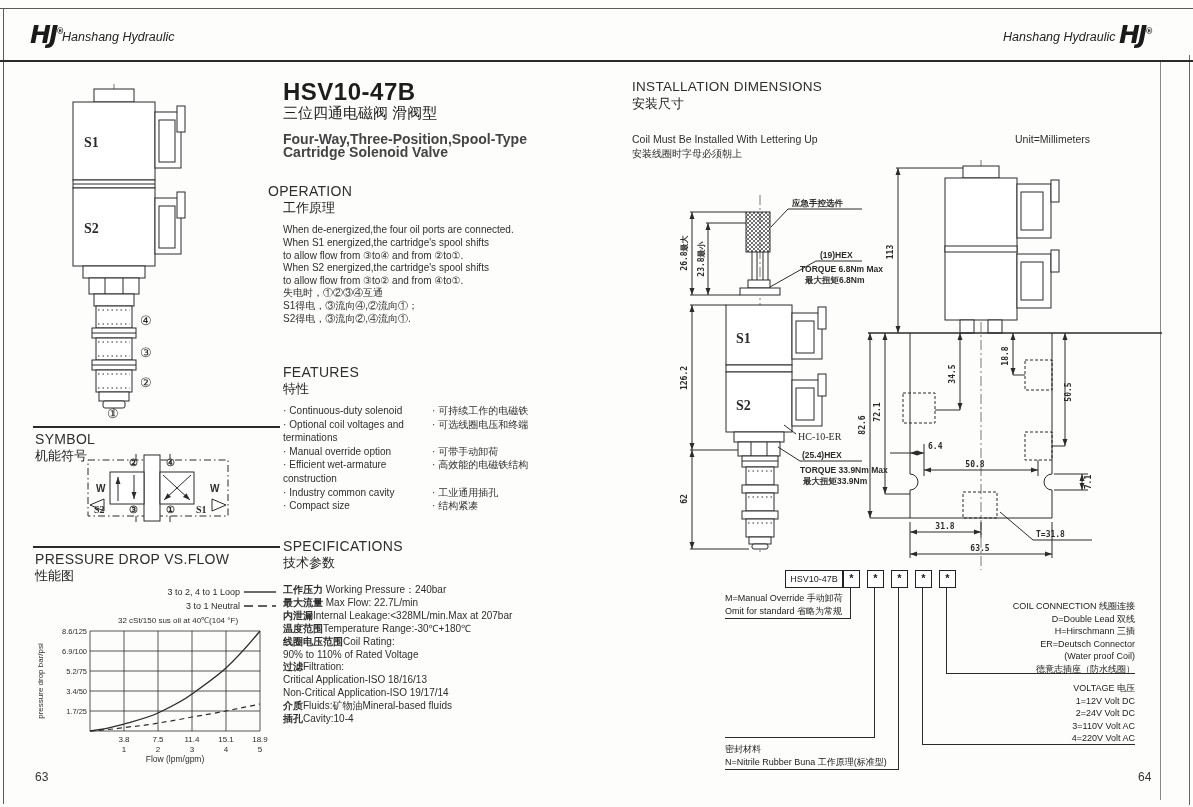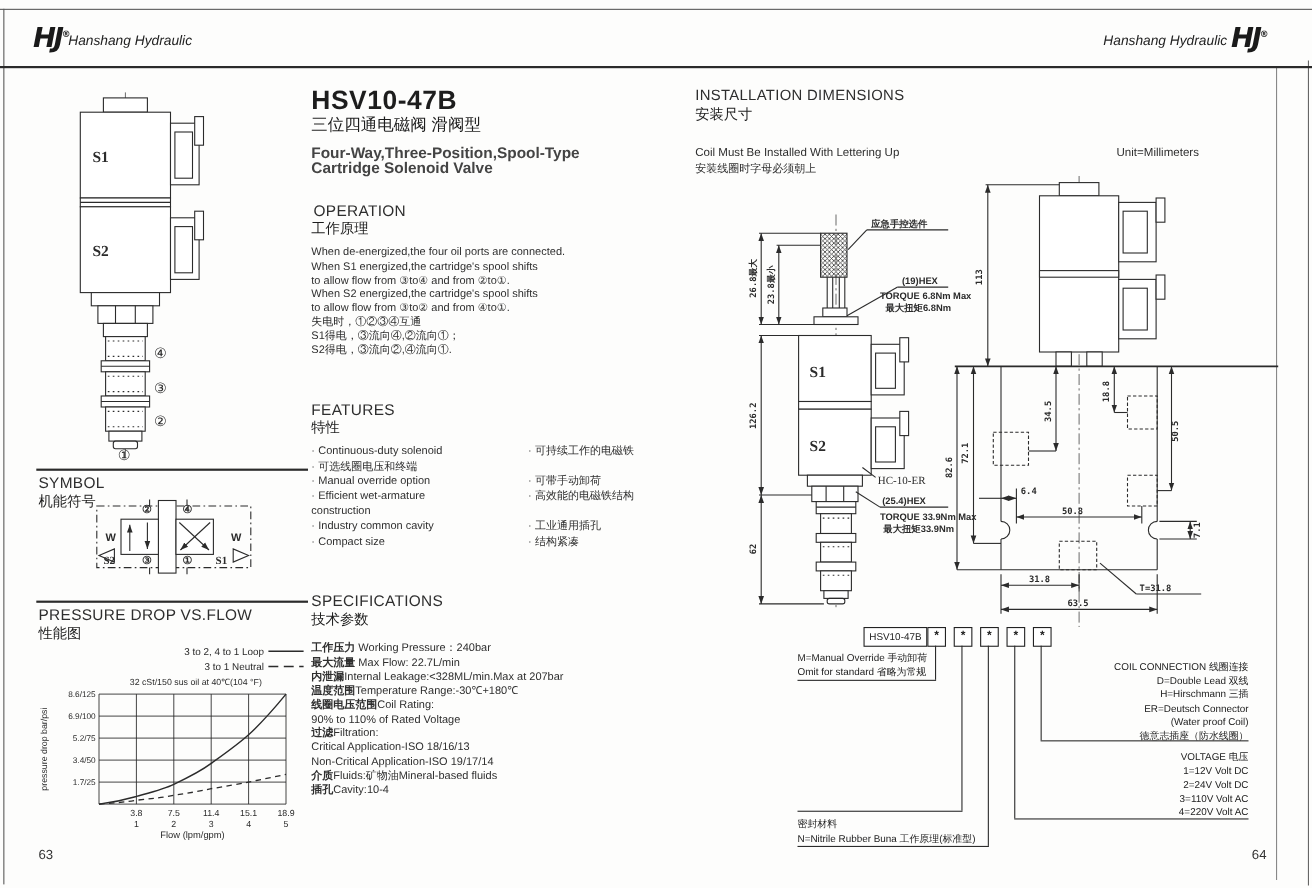--- a/index.html
+++ b/index.html
@@ -12,21 +12,21 @@
   .logo{font-weight:700;font-style:italic;font-size:25px;letter-spacing:-2px;
         font-family:"DejaVu Sans",sans-serif;color:#1a1a1a;line-height:1;}
   .reg{font-size:8px;vertical-align:super;}
   .title-model{font-size:24px;font-weight:bold;color:#1d1d1d;letter-spacing:.5px;}
   .title-cn{font-size:15px;color:#1d1d1d;}
   .subtle{font-size:14px;font-weight:bold;color:#444;line-height:13px;}
   .sec-en{font-size:14px;color:#2e2e2e;letter-spacing:.3px;}
   .sec-cn{font-size:13px;color:#1d1d1d;}
   .body-txt{font-size:10px;line-height:12.8px;color:#2e2e2e;}
   .cn-lines{font-size:10px;line-height:13px;color:#2e2e2e;}
-  .feat-row{display:flex;font-size:10px;line-height:13.6px;color:#2e2e2e;gap:48px;}
+  .feat-row{display:flex;font-size:10px;line-height:13.6px;color:#2e2e2e;}
   .feat-en{width:149px;}
   .feat-en::before,.feat-cn::before{content:"·";margin-right:3px;}
   .spec-row{font-size:10px;line-height:12.9px;color:#2e2e2e;}
   .spec-cn{font-weight:bold;}
   .pagenum{font-size:12px;color:#333;}
   .unit{font-size:10.5px;color:#2e2e2e;}
   svg{position:absolute;overflow:visible;}
   svg text{fill:#2b2b2b;}
   .dimtxt{font-family:"DejaVu Sans Mono",monospace;font-weight:bold;font-size:8px;}
   .lbltxt{font-weight:bold;font-size:8.5px;}
@@ -183,21 +183,21 @@
   <text x="194" y="167" font-size="8" text-anchor="middle">4</text>
   <text x="228" y="167" font-size="8" text-anchor="middle">5</text>
   <text x="143" y="177" font-size="8.5" text-anchor="middle">Flow (lpm/gpm)</text>
 </svg>
 
 <div class="abs title-model" style="left:283px;top:78px">HSV10-47B</div>
 <div class="abs title-cn" style="left:283px;top:104px">三位四通电磁阀 滑阀型</div>
 <div class="abs subtle" style="left:283px;top:133px">Four-Way,Three-Position,Spool-Type</div>
 <div class="abs subtle" style="left:283px;top:146px">Cartridge Solenoid Valve</div>
 
-<div class="abs sec-en" style="left:285px;top:183px">OPERATION</div>
+<div class="abs sec-en" style="left:268px;top:183px">OPERATION</div>
 <div class="abs sec-cn" style="left:283px;top:199px">工作原理</div>
 <div class="abs body-txt" style="left:283px;top:224px">
   <div>When de-energized,the four oil ports are connected.</div>
   <div>When S1 energized,the cartridge's spool shifts</div>
   <div>to allow flow from ③to④ and from ②to①.</div>
   <div>When S2 energized,the cartridge's spool shifts</div>
   <div>to allow flow from ③to② and from ④to①.</div>
 </div>
 <div class="abs cn-lines" style="left:283px;top:286px">
   <div>失电时，①②③④互通</div>
@@ -206,20 +206,21 @@
 </div>
 
 <div class="abs sec-en" style="left:283px;top:364px">FEATURES</div>
 <div class="abs sec-cn" style="left:283px;top:380px">特性</div>
 <div class="abs" style="left:283px;top:404px">
   <div class="feat-row">
       <span class="feat-en">Continuous-duty solenoid</span>
       <span class="feat-cn">可持续工作的电磁铁</span>
     </div>
   <div class="feat-row">
+      <span class="feat-en">Optional coil voltages and terminations</span>
       <span class="feat-cn">可选线圈电压和终端</span>
     </div>
   <div class="feat-row">
       <span class="feat-en">Manual override option</span>
       <span class="feat-cn">可带手动卸荷</span>
     </div>
   <div class="feat-row">
       <span class="feat-en">Efficient wet-armature construction</span>
       <span class="feat-cn">高效能的电磁铁结构</span>
     </div>

